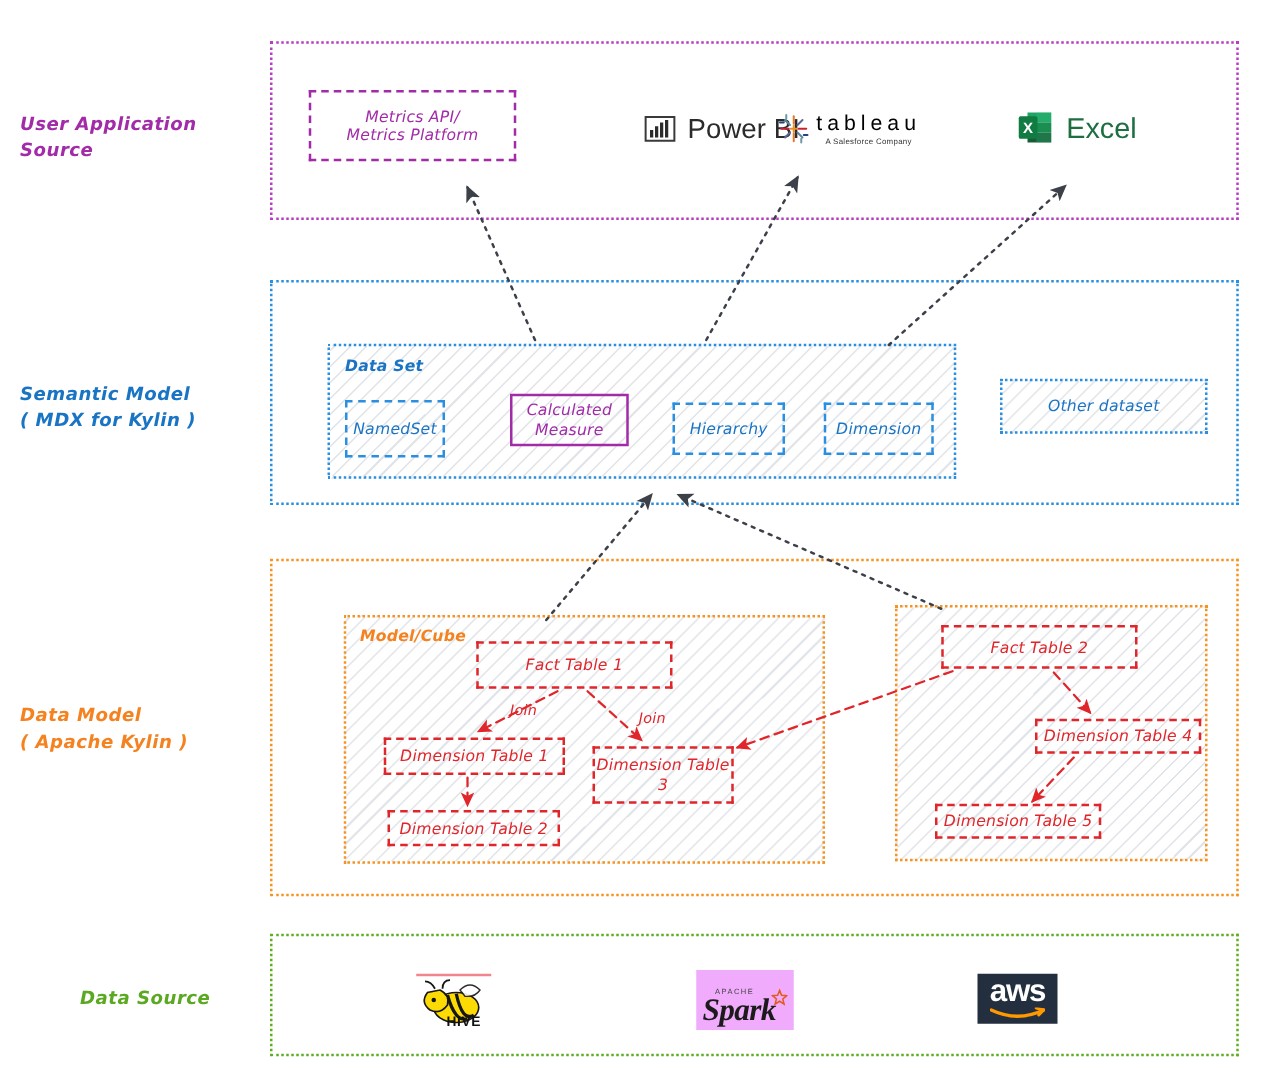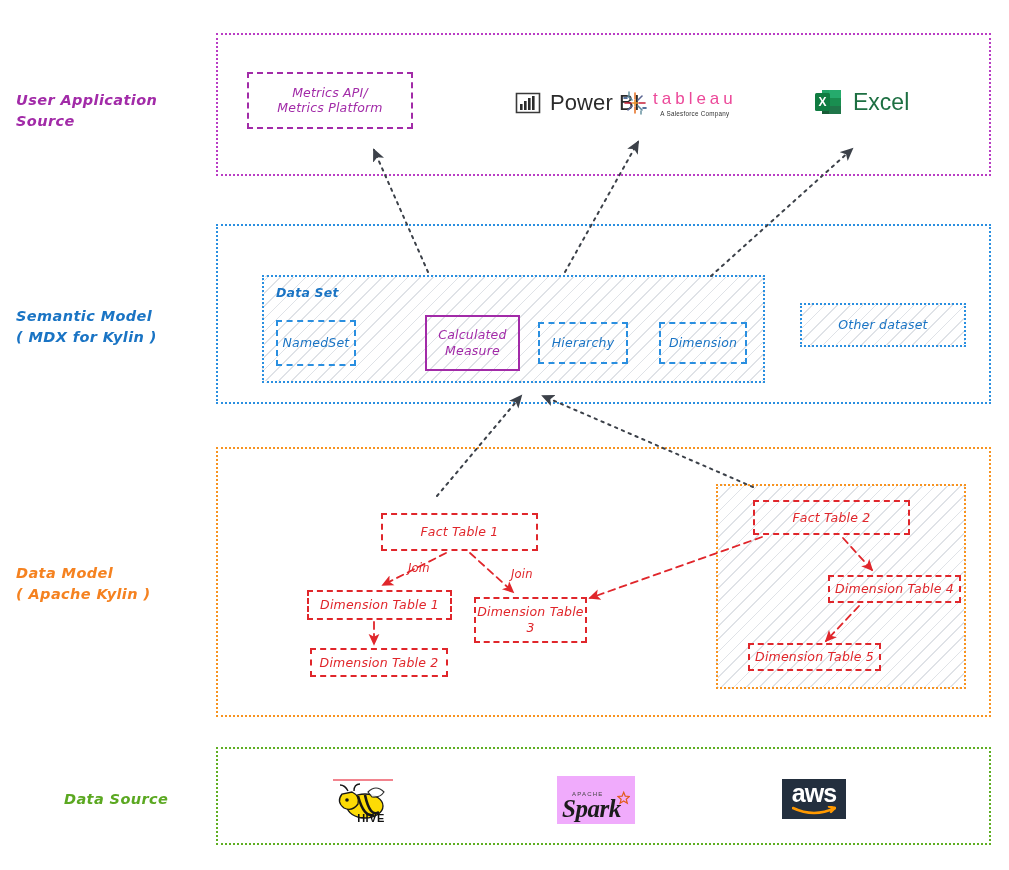--- a/index.html
+++ b/index.html
@@ -88,21 +88,21 @@
 
   
   .logo-wrap{position:absolute;display:flex;align-items:center;}
   .logo-txt{
     font-family:"Liberation Sans", sans-serif;
     font-size:22px;color:#2b2b2b;font-weight:400;letter-spacing:.1px;
   }
   .pbi-icon{width:26px;height:22px;margin-right:9px;}
   .tableau-word{
     font-family:"Liberation Sans", sans-serif;
-    font-size:17px;color:#ec4899;letter-spacing:4px;font-weight:500;
+    font-size:17px;color:#000000;letter-spacing:4px;font-weight:500;
   }
   .tableau-sub{
     font-family:"Liberation Sans", sans-serif;
     font-size:6.3px;color:#333;letter-spacing:.25px;text-align:center;
     margin-top:1px;
   }
   .excel-txt{
     font-family:"Liberation Sans", sans-serif;
     font-size:23px;color:#1d6f42;font-weight:400;margin-left:9px;
   }
@@ -207,37 +207,40 @@
   </div>
 
   <div class="box dotted-2 c-blue hatch" style="left:262px;top:275px;width:503px;height:108px;">
     <div class="corner-title c-blue" style="left:12px;top:8px;">Data Set</div>
   </div>
 
   <div class="box dashed-2 c-blue" style="left:276px;top:320px;width:80px;height:46px;">
     <div class="node-text c-blue">NamedSet</div>
   </div>
 
-  <div class="box solid-2 c-mag" style="left:425px;top:315px;width:95px;height:56px;">
+  <div class="box solid-2 c-mag" style="left:408px;top:315px;width:95px;height:42px;">
     <div class="node-text c-mag">Calculated
 Measure</div>
   </div>
 
   <div class="box dashed-2 c-blue" style="left:659px;top:322px;width:88px;height:42px;">
     <div class="node-text c-blue">Dimension</div>
   </div>
 
   <div class="box dashed-2 c-blue" style="left:538px;top:322px;width:90px;height:42px;">
     <div class="node-text c-blue">Hierarchy</div>
   </div>
 
   <div class="box dotted-2 c-blue hatch" style="left:800px;top:303px;width:166px;height:44px;">
     <div class="node-text c-blue">Other dataset</div>
   </div>
 
+  <div class="box dotted-2 c-orange hatch" style="left:275px;top:492px;width:385px;height:199px;">
+    <div class="corner-title c-orange" style="left:11px;top:7px;">Model/Cube</div>
+  </div>
 
   <div class="box dashed-2 c-red" style="left:381px;top:513px;width:157px;height:38px;">
     <div class="node-text c-red">Fact Table 1</div>
   </div>
 
   <div class="box dashed-2 c-red" style="left:307px;top:590px;width:145px;height:30px;">
     <div class="node-text c-red">Dimension Table 1</div>
   </div>
 
   <div class="box dashed-2 c-red" style="left:310px;top:648px;width:138px;height:29px;">

